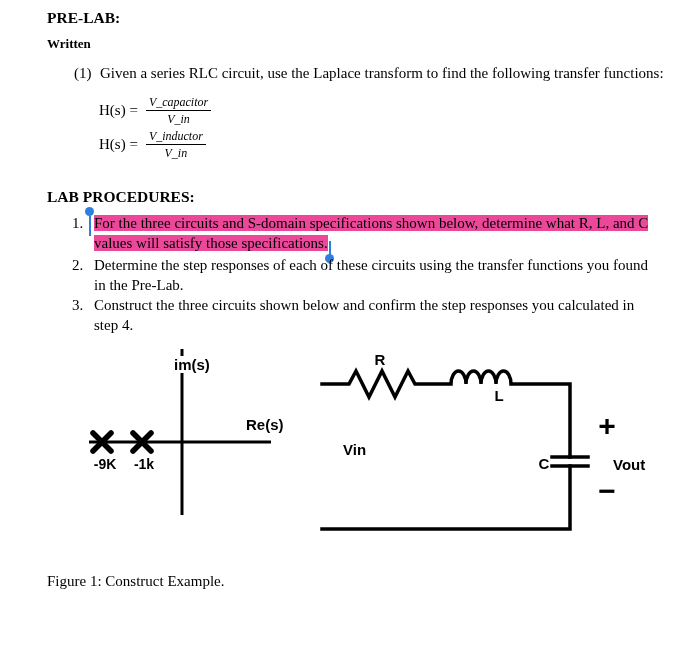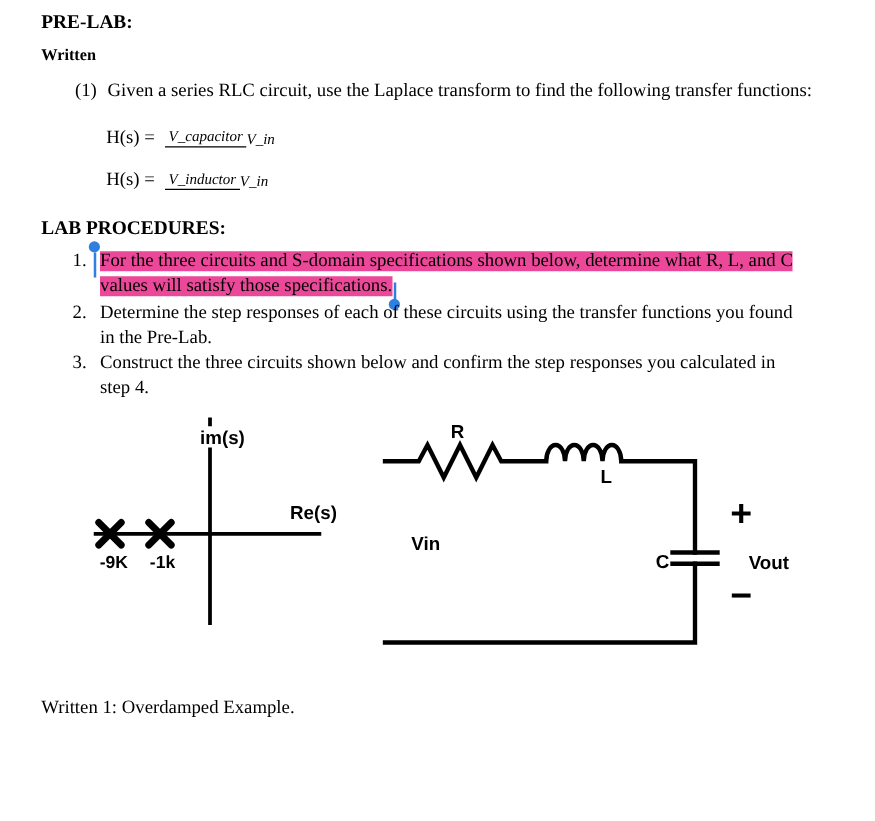--- a/index.html
+++ b/index.html
@@ -1,35 +1,35 @@
 <!DOCTYPE html>
 <html><head>
 <meta charset="utf-8">
 <style>
   * { margin:0; padding:0; box-sizing:border-box; }
   html,body { width:700px; height:657px; background:#ffffff; overflow:hidden; }
   body { font-family:"Liberation Serif", serif; color:#000; font-size:15px; }
-  .page { position:relative; padding:8px 28px 0 33px; width:700px; height:657px; }
+  .page { position:relative; padding:8px 28px 0 47px; width:700px; height:657px; }
 
   .heading { font-weight:bold; font-size:15.5px; line-height:20px; }
   .subheading { font-weight:bold; font-size:13px; line-height:20px; margin-top:6px; }
 
   .pre-item { display:flex; margin-top:9px; margin-left:27px; line-height:20px; }
   .pre-item .item-num { width:26px; flex:none; }
   .pre-item .item-text { width:575px; }
 
   .equations { margin:10px 0 0 52px; }
   .equation { display:flex; align-items:center; gap:8px; height:34px; }
   .eq-lhs { font-size:15px; }
-  .frac { display:inline-flex; align-items:center;
+  .frac { display:inline-flex; flex-direction:column; align-items:center;
           font-style:italic; font-size:12px; line-height:14px;text-align:center; }
   .frac .num { border-bottom:1.3px solid #000; padding:0 3px 1px; }
   .frac .den { padding-top:1px; }
 
-  .lab-heading { margin-top:12px; }
+  .lab-heading { margin-top:26px; }
 
   .steps { margin:6px 0 0 25px; }
   .step { display:flex; line-height:20px; margin-bottom:0; }
   .step-num { width:22px; flex:none; }
   .step-text { width:562px; position:relative; }
 
   .selected-text { background:#ec4899; }
 
   .handle-start { position:absolute; left:-9px; top:-6px; width:9px;
                   display:flex; flex-direction:column; align-items:center; }
@@ -134,15 +134,15 @@
       <text class="lbl" x="333" y="28" text-anchor="middle">R</text>
       <text class="lbl" x="452" y="64" text-anchor="middle">L</text>
       <text class="lbl" x="296" y="118">Vin</text>
       <text class="lbl" x="497" y="132" text-anchor="middle">C</text>
       <text class="big" x="560" y="99" text-anchor="middle">+</text>
       <text class="lbl" x="566" y="133">Vout</text>
       <text class="big" x="560" y="164" text-anchor="middle">−</text>
     </g>
   </svg>
 
-  <div class="caption">Written 1: Overdamped Example.</div>
+  <div class="caption">Figure 1: Construct Example.</div>
 
 </div>
 
 </body></html>

